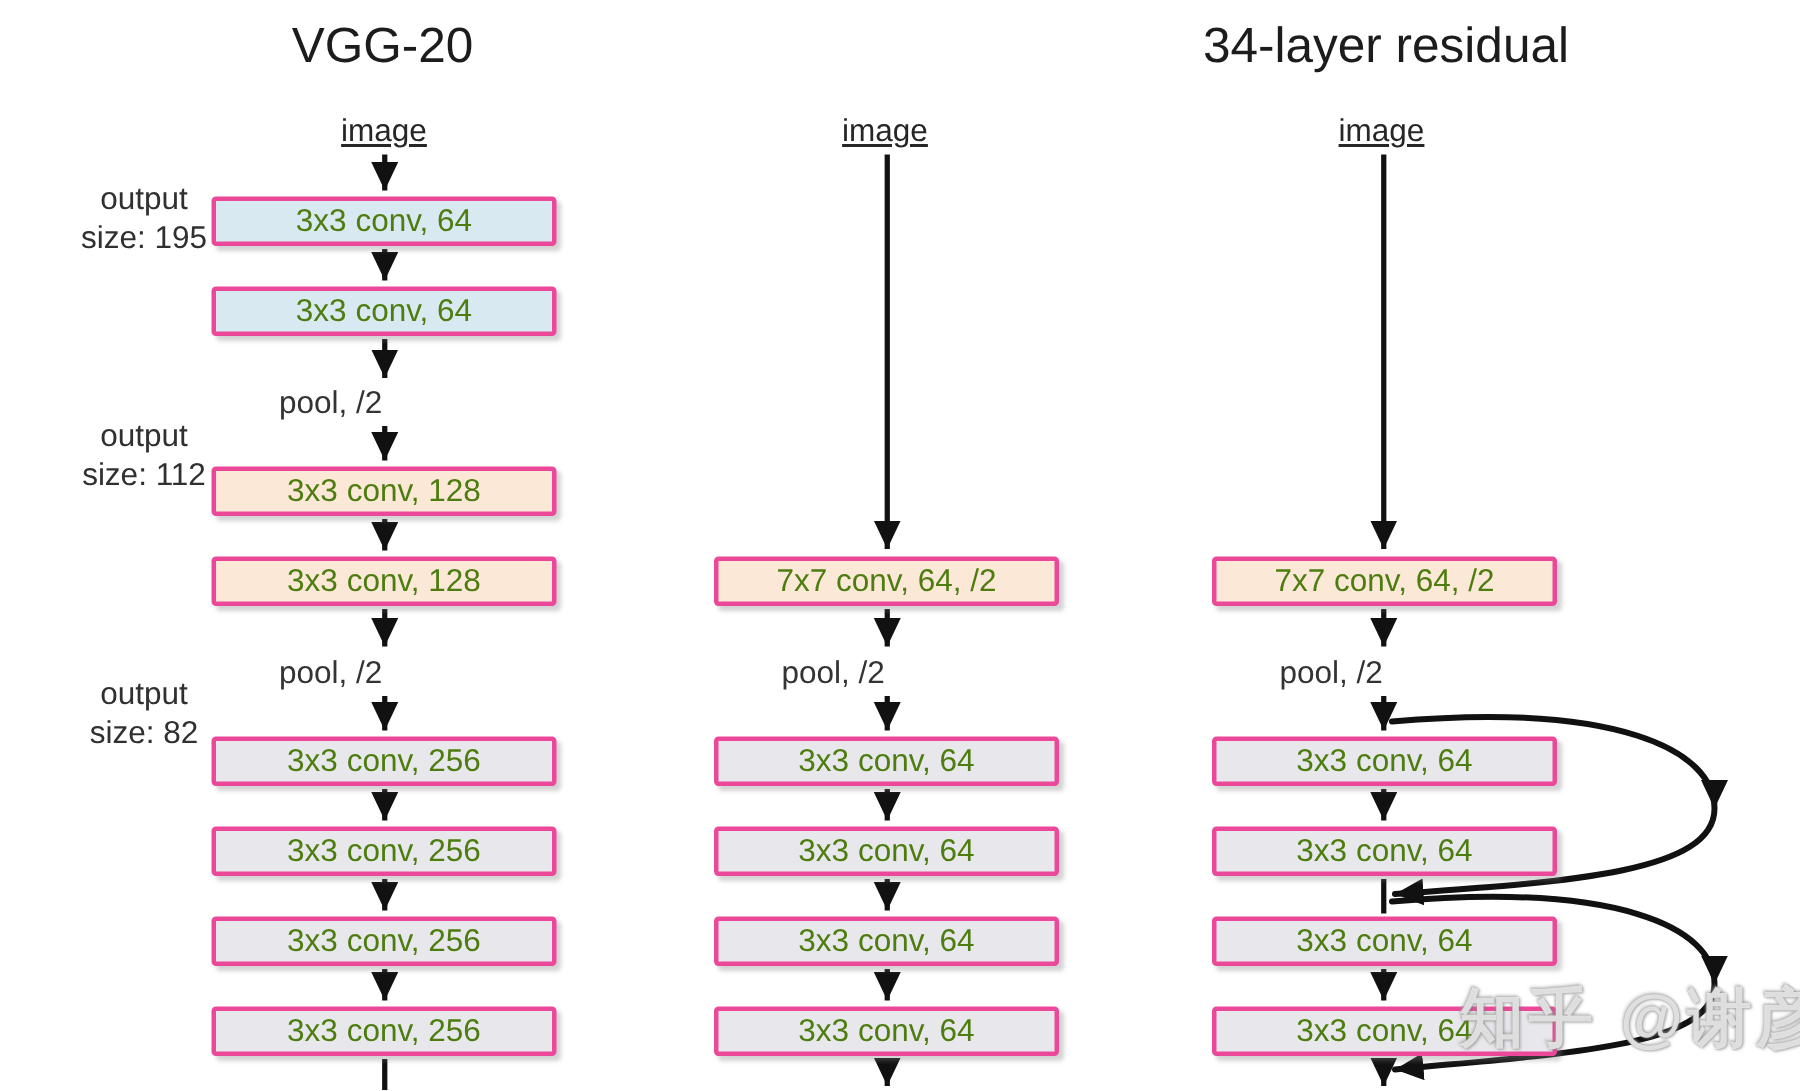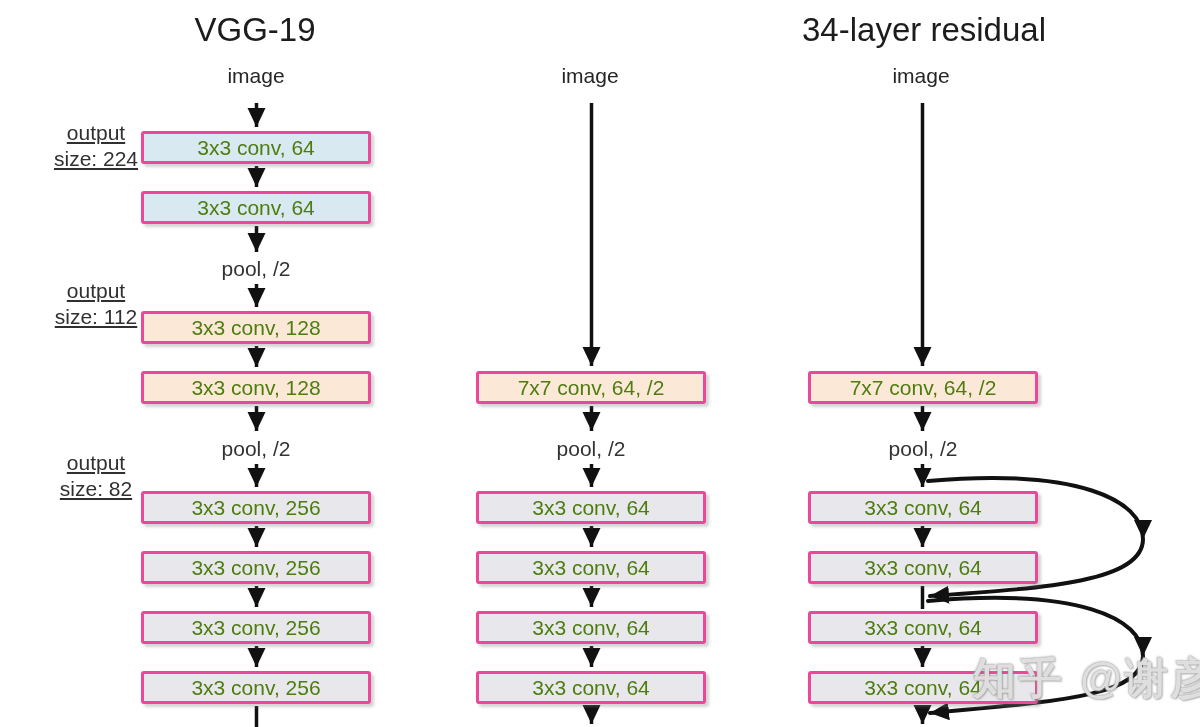--- a/index.html
+++ b/index.html
@@ -5,34 +5,34 @@
   html,body{margin:0;padding:0;background:#ffffff;}
   #stage{
     position:relative;width:1200px;height:727px;overflow:hidden;background:#ffffff;
     font-family:"Liberation Sans","DejaVu Sans",sans-serif;
   }
   .col-title{
     position:absolute;top:11px;transform:translateX(-50%);
     font-size:33px;color:#1c1c1c;letter-spacing:0px;white-space:nowrap;
   }
   .io-label{
-    position:absolute;top:64px;transform:translateX(-50%);
-    font-size:21px;color:#262626;white-space:nowrap;
+    position:absolute;top:76px;transform:translateX(-50%);
+    font-size:21px;color:#262626;white-space:nowrap;text-decoration:underline;
   }
   .out-size{
     position:absolute;width:130px;text-align:center;
-    font-size:21px;line-height:26px;color:#303030;text-decoration:underline;
+    font-size:21px;line-height:26px;color:#303030;
   }
   .conv-box{
     position:absolute;width:224px;height:27px;border:3px solid #ec4899;border-radius:3px;
     text-align:center;line-height:27px;font-size:21px;color:#4d7c0f;white-space:nowrap;
     box-shadow:3px 3px 3px rgba(130,130,130,0.35);z-index:2;
   }
   .pool-label{
-    position:absolute;width:140px;transform:translateX(-50%);text-align:center;
+    position:absolute;width:140px;transform:translateX(-50%);
     font-size:21px;color:#333333;z-index:2;white-space:nowrap;
   }
   #arrow-layer{position:absolute;left:0;top:0;z-index:1;}
   #watermark{
     position:absolute;left:973px;top:650px;z-index:6;pointer-events:none;
     font-size:43px;font-weight:bold;letter-spacing:3px;white-space:nowrap;
     color:rgba(245,245,245,0.78);
     text-shadow:0 0 1px rgba(140,140,140,0.9),1px 1px 2px rgba(120,120,120,0.55),-1px -1px 2px rgba(160,160,160,0.5);
   }
 </style>
@@ -81,30 +81,30 @@
       <line x1="922.5" y1="646" x2="922.5" y2="667" marker-end="url(#ah)"></line>
       <line x1="922.5" y1="706" x2="922.5" y2="724" marker-end="url(#ah)"></line>
     </g>
 
     <g stroke="#111111" stroke-width="4" fill="none" stroke-linecap="round">
       <path d="M 928 481 C 1078 468, 1143 500, 1143 539 C 1143 582, 1045 588, 930 596" marker-mid="url(#ah)" marker-end="url(#ah)"></path>
       <path d="M 928 601 C 1078 588, 1143 618, 1143 656 C 1143 698, 1045 702, 930 713" marker-mid="url(#ah)" marker-end="url(#ah)"></path>
     </g>
   </svg>
 
-  <div class="col-title" style="left:255px;">VGG-19</div>
+  <div class="col-title" style="left:255px;">VGG-20</div>
   <div class="col-title" style="left:924px;text-align:right;">34-layer residual</div>
 
   <div class="io-label" style="left:256px;">image</div>
   <div class="io-label" style="left:590px;">image</div>
   <div class="io-label" style="left:921px;">image</div>
 
   <div class="out-size" style="left:31px;top:120px;">
     <div>output</div>
-    <div>size: 224</div>
+    <div>size: 195</div>
   </div>
   <div class="out-size" style="left:31px;top:278px;">
     <div>output</div>
     <div>size: 112</div>
   </div>
   <div class="out-size" style="left:31px;top:450px;">
     <div>output</div>
     <div>size: 82</div>
   </div>
 

